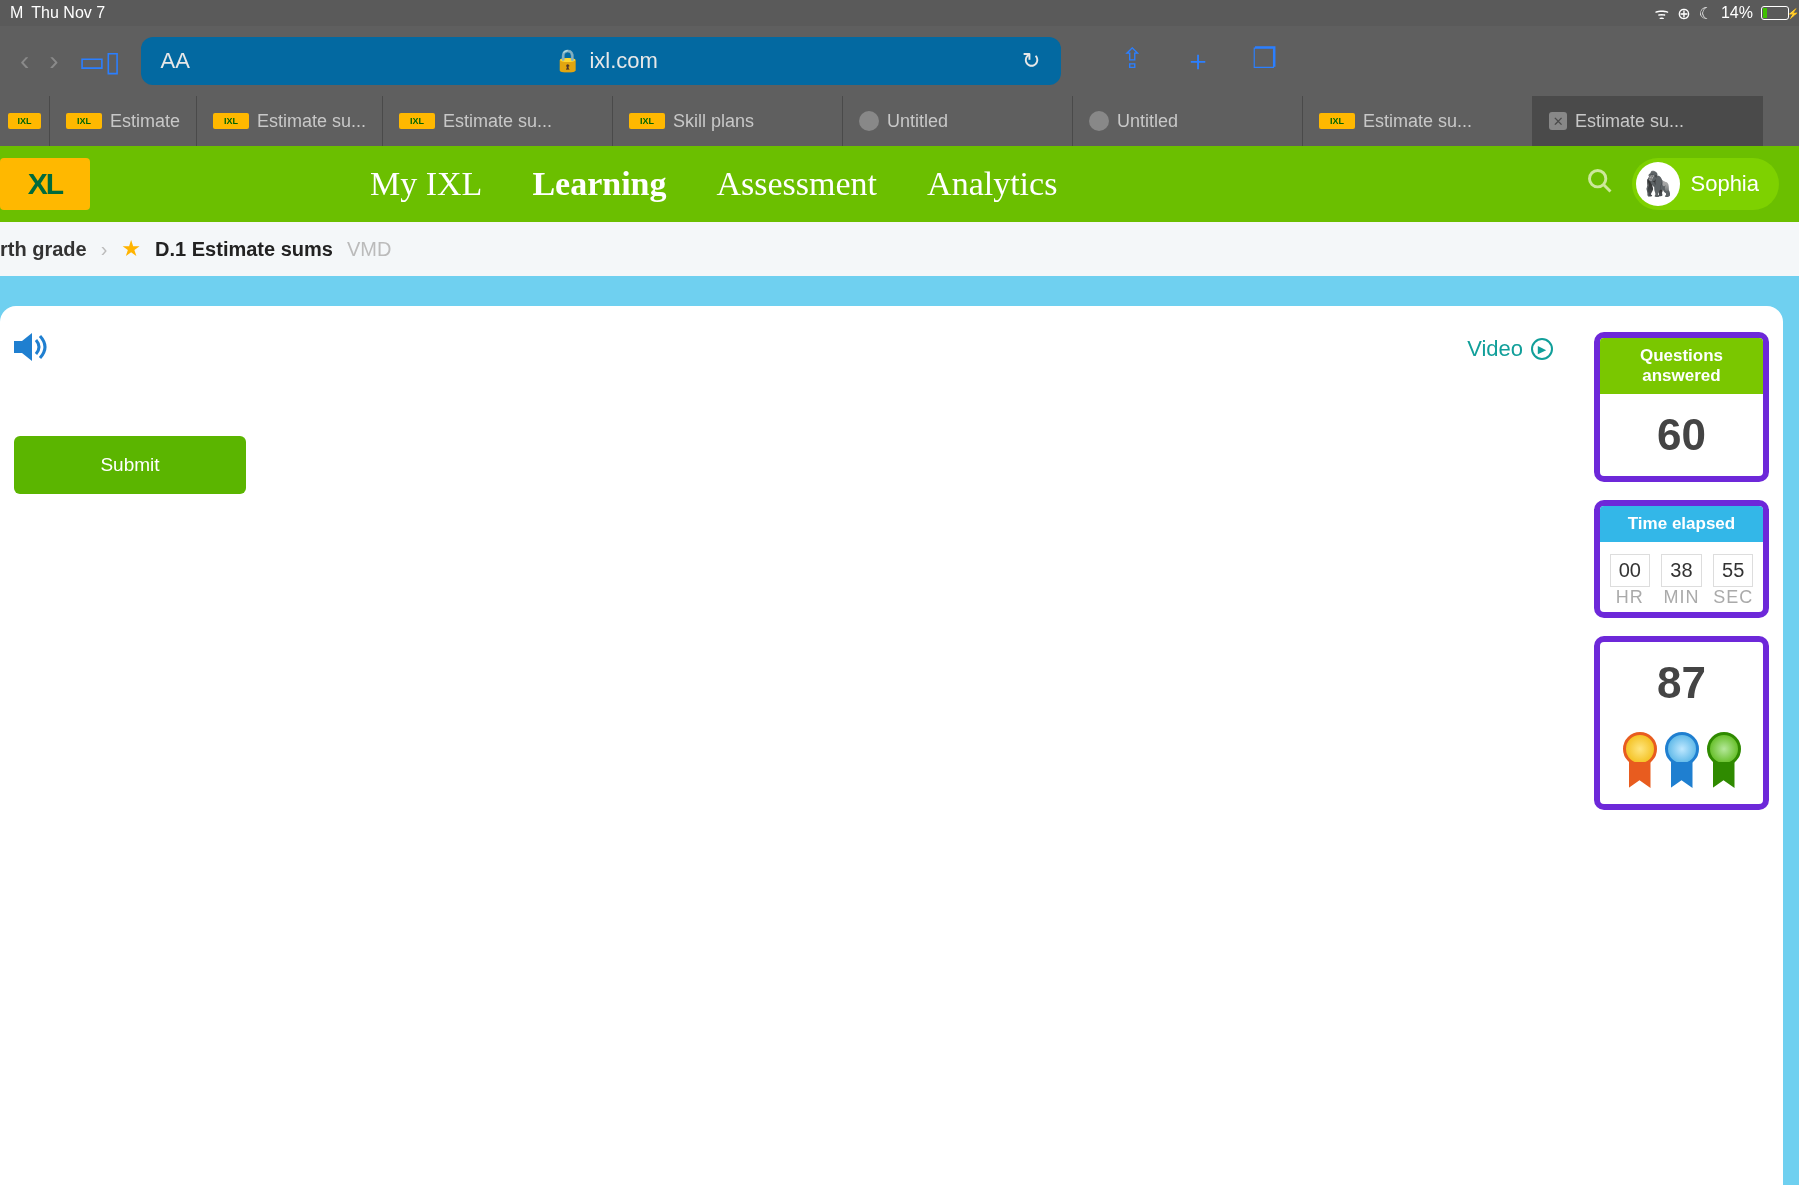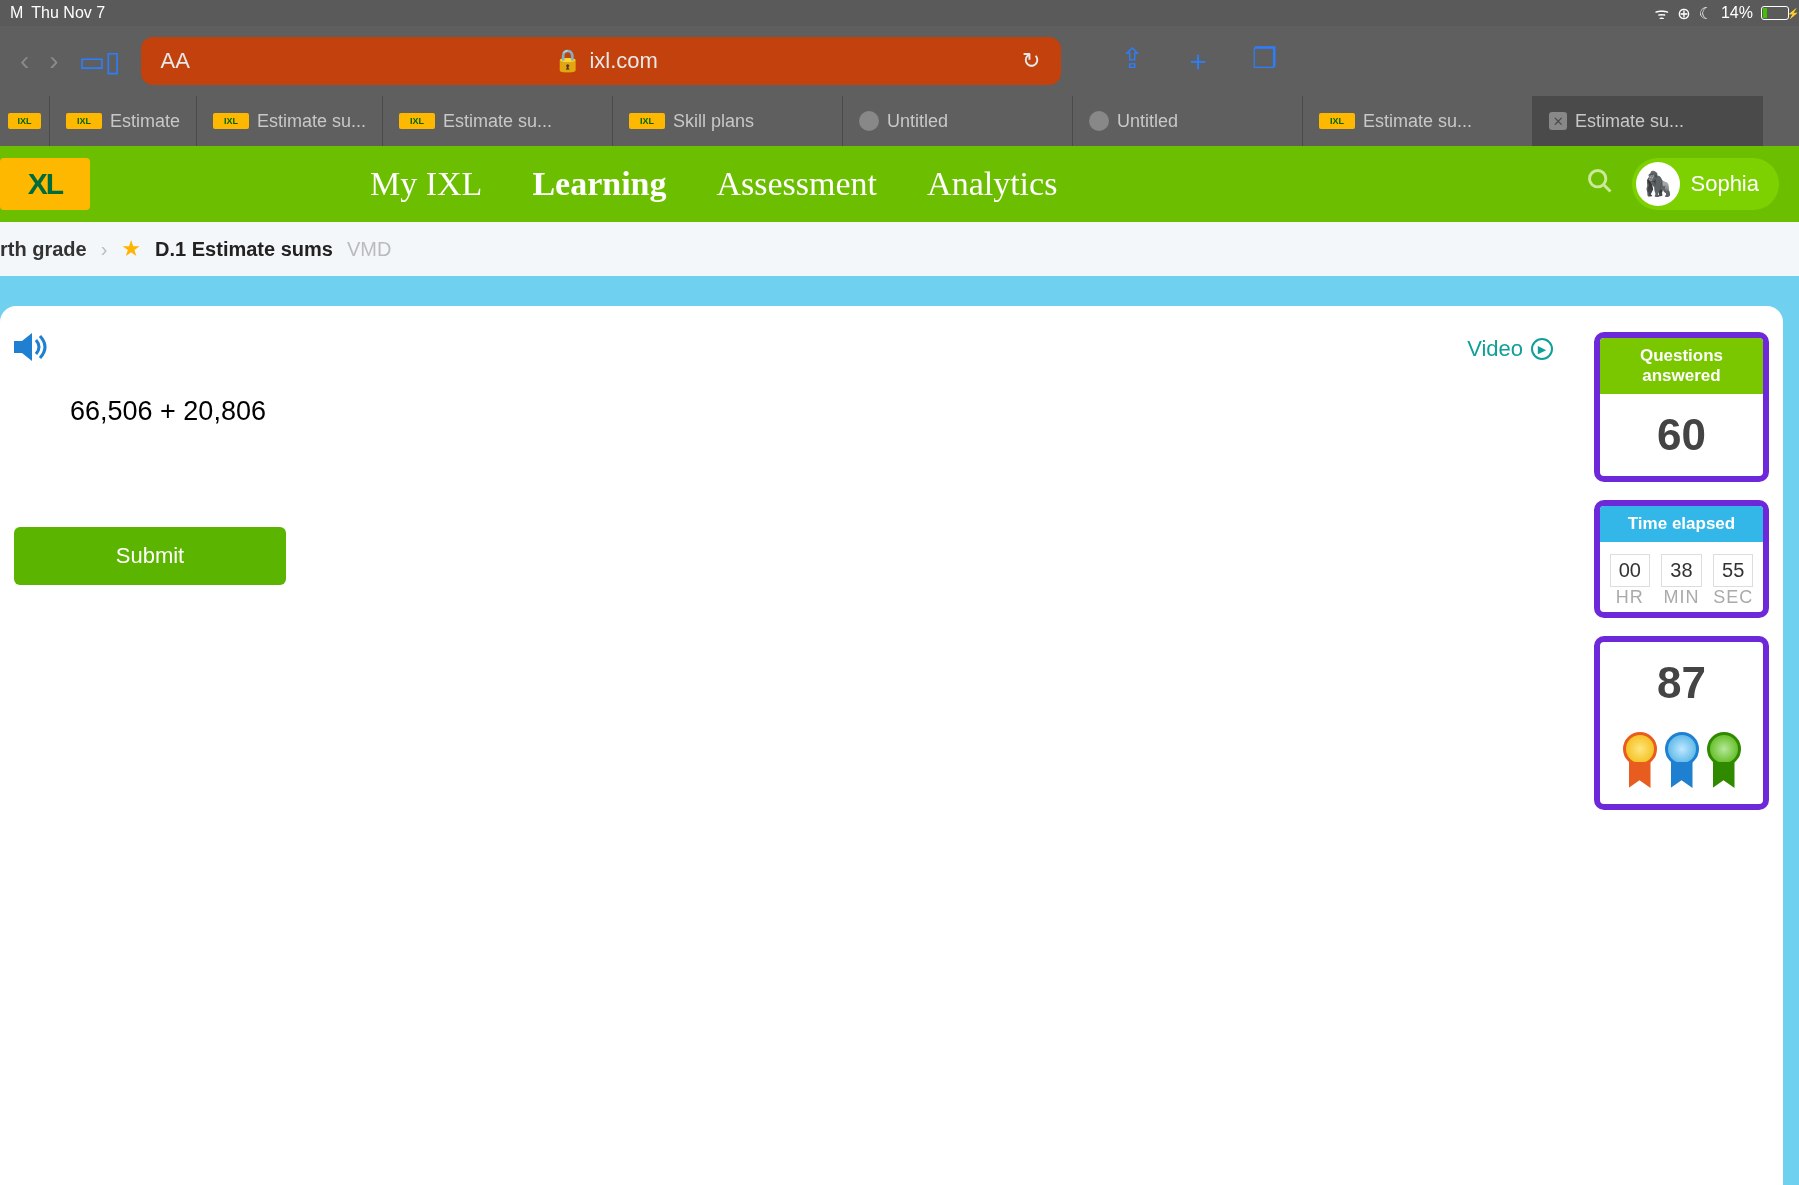--- a/index.html
+++ b/index.html
@@ -7,21 +7,21 @@
 
 
 .ios-status { height:26px; background:#5a5a5a; color:#fff; display:flex; align-items:center; padding:0 10px; font-size:16px; justify-content:space-between; }
 .ios-status .left { display:flex; gap:8px; }
 .ios-status .right { display:flex; gap:8px; align-items:center; }
 
 
 .safari-bar { height:70px; background:#5f5f5f; display:flex; align-items:center; padding:0 20px; gap:20px; }
 .safari-bar .nav-arrow { color:#8a8a8a; font-size:28px; }
 .safari-bar .book { color:#2b7fff; font-size:28px; }
-.addr-bar { flex:1; max-width:920px; height:48px; background:#c2410c; border-radius:12px; display:flex; align-items:center; padding:0 20px; color:#e8e8e8; font-size:22px; }
+.addr-bar { flex:1; max-width:920px; height:48px; background:#0369a1; border-radius:12px; display:flex; align-items:center; padding:0 20px; color:#e8e8e8; font-size:22px; }
 .addr-bar .aa { color:#e8e8e8; font-weight:500; }
 .addr-bar .url { flex:1; text-align:center; display:flex; justify-content:center; align-items:center; gap:8px; }
 .addr-bar .reload { font-size:22px; }
 .safari-right { display:flex; gap:40px; margin-left:40px; }
 .safari-right span { color:#2b7fff; font-size:28px; }
 
 
 .tabs { height:50px; background:#5f5f5f; display:flex; }
 .tab { flex:0 0 auto; border-right:1px solid #4a4a4a; display:flex; align-items:center; gap:8px; padding:0 16px; color:#c8c8c8; font-size:18px; cursor:pointer; }
 .tab .favicon { width:36px; height:16px; background:#ffb800; border-radius:2px; display:flex; align-items:center; justify-content:center; font-size:9px; font-weight:bold; color:#006400; }
@@ -56,21 +56,21 @@
 .video-link { position:absolute; top:30px; right:230px; color:#119f9a; font-size:22px; display:flex; align-items:center; gap:8px; cursor:pointer; }
 .video-link .play { width:22px; height:22px; border:2px solid #119f9a; border-radius:50%; display:flex; align-items:center; justify-content:center; font-size:11px; }
 
 .q-row { display:flex; align-items:flex-start; gap:18px; margin-bottom:34px; }
 .speaker { width:36px; height:30px; flex-shrink:0; }
 .speaker svg { width:100%; height:100%; }
 .q-text { font-size:27px; color:#000; line-height:1.4; }
 .expr { font-size:27px; color:#000; margin-left:56px; margin-bottom:60px; }
 .ans-row { display:flex; align-items:center; gap:10px; }
 .ans-row .inp { width:140px; height:36px; border:1px solid #aaa; font-size:20px; padding:0 6px; }
-.submit { margin-top:40px; width:272px; height:58px; background:#5bb500; color:#fff; border:none; border-radius:6px; font-size:22px; cursor:pointer; }
+.submit { margin-top:40px; width:232px; height:58px; background:#5bb500; color:#fff; border:none; border-radius:6px; font-size:19px; cursor:pointer; }
 
 
 .stats { width:175px; display:flex; flex-direction:column; gap:18px; }
 .stat-box { border:6px solid #6d28d9; border-radius:10px; overflow:hidden; text-align:center; }
 .stat-head { padding:8px 4px; color:#fff; font-size:17px; font-weight:700; }
 .stat-body { padding:16px 4px; font-size:44px; font-weight:700; color:#444; }
 .bg-green { background:#7ac700; }
 .bg-blue { background:#33b7e8; }
 .bg-orange { background:#f56b2a; }
 .time-row { display:flex; justify-content:space-around; padding:12px 4px 4px; }
@@ -207,21 +207,20 @@
     <div class="card-main">
       <div class="q-row">
         <span class="speaker">
           <svg viewBox="0 0 36 30">
               <polygon points="0,9 8,9 18,1 18,29 8,21 0,21" fill="#1f7fd0"></polygon>
               <path d="M22 8 Q28 15 22 22" stroke="#1f7fd0" stroke-width="3" fill="none"></path>
               <path d="M26 4 Q36 15 26 26" stroke="#1f7fd0" stroke-width="3" fill="none"></path>
             </svg>
         </span>
       </div>
-      <div class="expr">66,506 + 20,806</div>
 
 
       <button class="submit">Submit</button>
     </div>
 
     <div class="stats">
       <div class="stat-box">
         <div class="stat-head bg-green">Questions answered</div>
         <div class="stat-body">60</div>
       </div>

